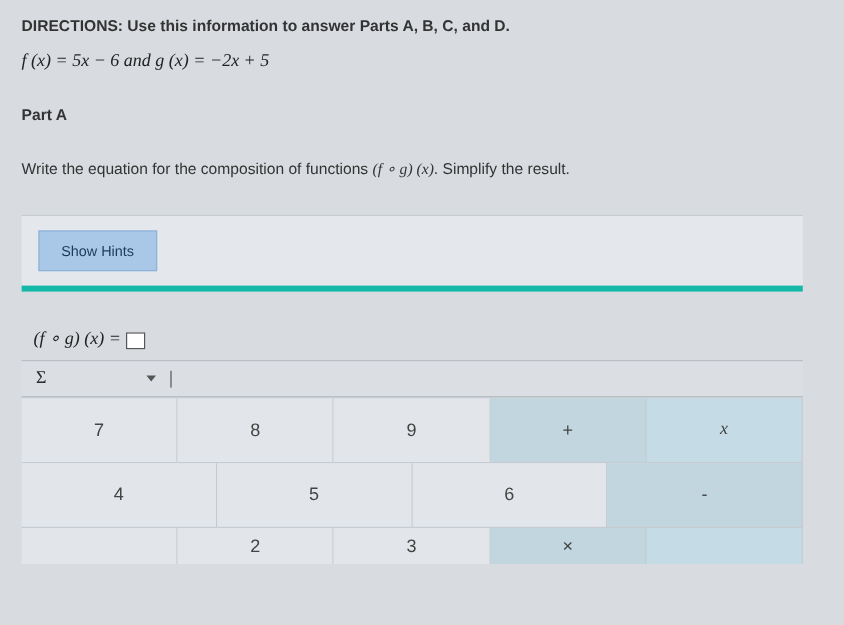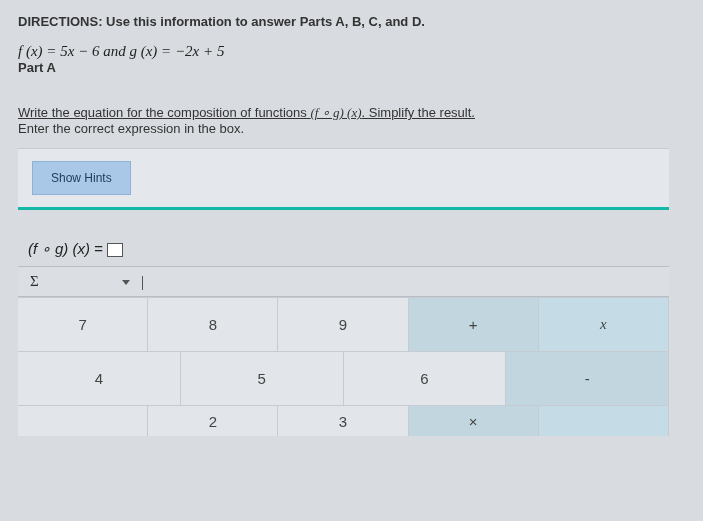--- a/index.html
+++ b/index.html
@@ -18,58 +18,58 @@
   .directions {
     font-weight: bold;
     font-size: 13px;
     margin-bottom: 14px;
     color: #333;
   }
   .functions {
     font-size: 15px;
     font-family: 'Times New Roman', serif;
     font-style: italic;
+    margin-bottom: 28px;
     color: #222;
   }
   .part-label {
     font-weight: bold;
     font-size: 13px;
     margin-bottom: 30px;
     color: #333;
   }
   .prompt {
     font-size: 13px;
-    margin-bottom: 0;
+    margin-bottom: 30px;
     color: #333;
-    text-decoration: underline;
   }
   .math-inline { font-family:'Times New Roman', serif; font-style: italic; }
   .instruction {
     font-size: 13px;
     margin-bottom: 12px;
     color: #333;
   }
   .hints-bar {
     background: #e4e8ec;
     border-top: 1px solid #c5cbd1;
-    border-bottom: 3px solid #14b8a6;
+    border-bottom: 5px solid #14b8a6;
     padding: 12px 14px;
     margin-bottom: 30px;
   }
   .show-hints {
     display: inline-block;
     background: #a9c8e8;
     border: 1px solid #8fb3d6;
     padding: 9px 18px;
     font-size: 12px;
     color: #1a3a5a;
     cursor: pointer;
   }
   .equation-line {
-    font-family: Liberation Sans, sans-serif;
+    font-family: Liberation Serif, serif;
     font-style: italic;
     font-size: 15px;
     padding: 0 0 8px 10px;
     color: #222;
   }
   .answer-box {
     display: inline-block;
     width: 16px;
     height: 14px;
     border: 1px solid #555;
@@ -133,21 +133,20 @@
 <div class="page">
   <div class="directions">DIRECTIONS: Use this information to answer Parts A, B, C, and D.</div>
   <div class="functions">f (x) = 5x − 6 and g (x) = −2x + 5</div>
 
   <div class="part-label">Part A</div>
 
   <div class="prompt">
     <span>Write the equation for the composition of functions </span><span class="math-inline">(f ∘ g) (x)</span><span>. Simplify the result.</span>
   </div>
 
-  <div class="instruction">Enter the correct expression in the box.</div>
 
   <div class="hints-bar">
     <div class="show-hints">Show Hints</div>
   </div>
 
   <div class="equation-line">
     <span>(f ∘ g) (x) =</span>
     <span class="answer-box"></span>
   </div>
 

